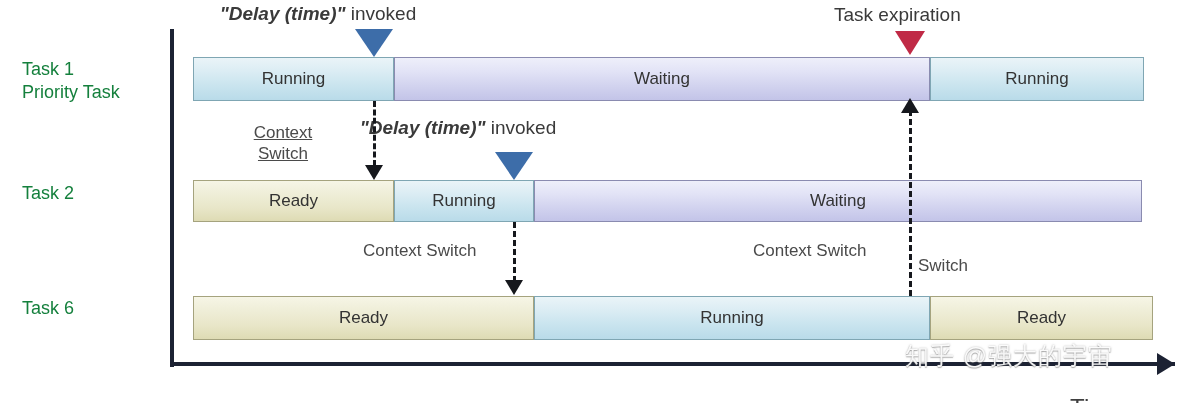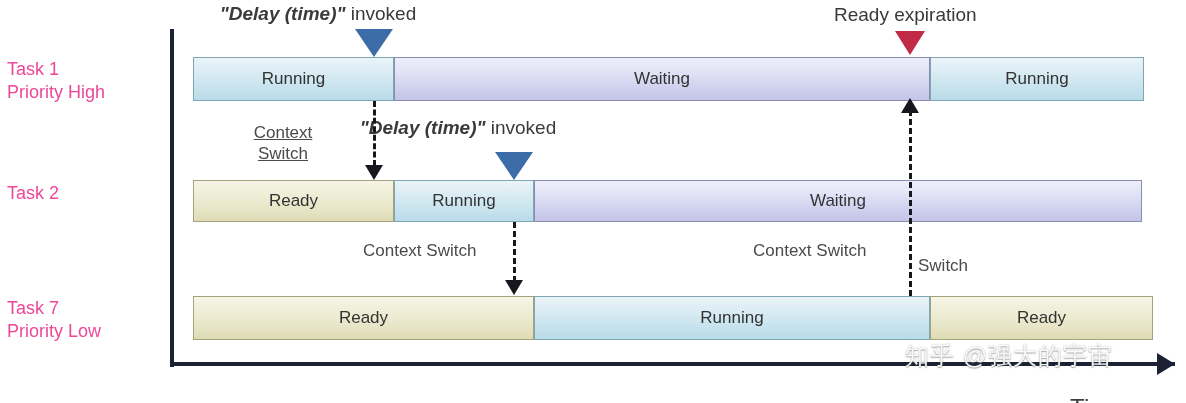--- a/index.html
+++ b/index.html
@@ -15,24 +15,24 @@
     position: relative;
     width: 1186px;
     height: 403px;
     overflow: hidden;
     background: #ffffff;
   }
 
   
   .row-label {
     position: absolute;
-    left: 7px;
+    left: 22px;
     font-size: 18px;
     line-height: 23px;
-    color: #ec4899;
+    color: #15803d;
     white-space: nowrap;
   }
   .row-label .l2 { display: block; }
 
   
   .axis-v {
     position: absolute;
     left: 170px;
     top: 29px;
     width: 4px;
@@ -169,28 +169,27 @@
 
 <div id="stage">
 
   <div class="axis-v"></div>
   <div class="axis-h" style="width:1005px;"></div>
   <div class="axis-h-arrow" style="left:1157px;"></div>
   <div class="time-label" style="left:1070px; top:366px;">Time</div>
 
   <div class="row-label" style="top:58px;">
     <span>Task 1</span>
-    <span class="l2">Priority High</span>
+    <span class="l2">Priority Task</span>
   </div>
   <div class="row-label" style="top:182px;text-align:right;">
     <span>Task 2</span>
   </div>
   <div class="row-label" style="top:297px;">
-    <span>Task 7</span>
-    <span class="l2">Priority Low</span>
+    <span>Task 6</span>
   </div>
 
   <div class="bar running" style="left:173px; top:57px; width:201px; height:44px;">Running</div>
   <div class="bar waiting" style="left:374px; top:57px; width:536px; height:44px;">Waiting</div>
   <div class="bar running" style="left:910px; top:57px; width:214px; height:44px;">Running</div>
 
   <div class="bar ready" style="left:173px; top:180px; width:201px; height:42px;">Ready</div>
   <div class="bar running" style="left:374px; top:180px; width:140px; height:42px;">Running</div>
   <div class="bar waiting" style="left:514px; top:180px; width:608px; height:42px;">Waiting</div>
 
@@ -201,21 +200,21 @@
   <div class="callout quoted" style="left:318px; top:3px; transform:translateX(-50%);">
     <span>"Delay (time)"</span><span class="plain"> invoked</span>
   </div>
   <div class="tri-down blue" style="left:355px; top:29px;"></div>
 
   <div class="callout quoted" style="left:458px; top:117px; transform:translateX(-50%);">
     <span>"Delay (time)"</span><span class="plain"> invoked</span>
   </div>
   <div class="tri-down blue" style="left:495px; top:152px;"></div>
 
-  <div class="callout" style="left:834px; top:4px;">Ready expiration</div>
+  <div class="callout" style="left:834px; top:4px;">Task expiration</div>
   <div class="tri-down red" style="left:895px; top:31px;"></div>
 
   <div class="dash-v" style="left:373px; top:101px; height:65px;"></div>
   <div class="arrow-down" style="left:365px; top:165px;"></div>
   <div class="note right" style="left:203px; top:122px; width:160px;">
     <span>Context</span><br>
     <span>Switch</span>
   </div>
 
   <div class="dash-v" style="left:513px; top:222px; height:60px;"></div>

